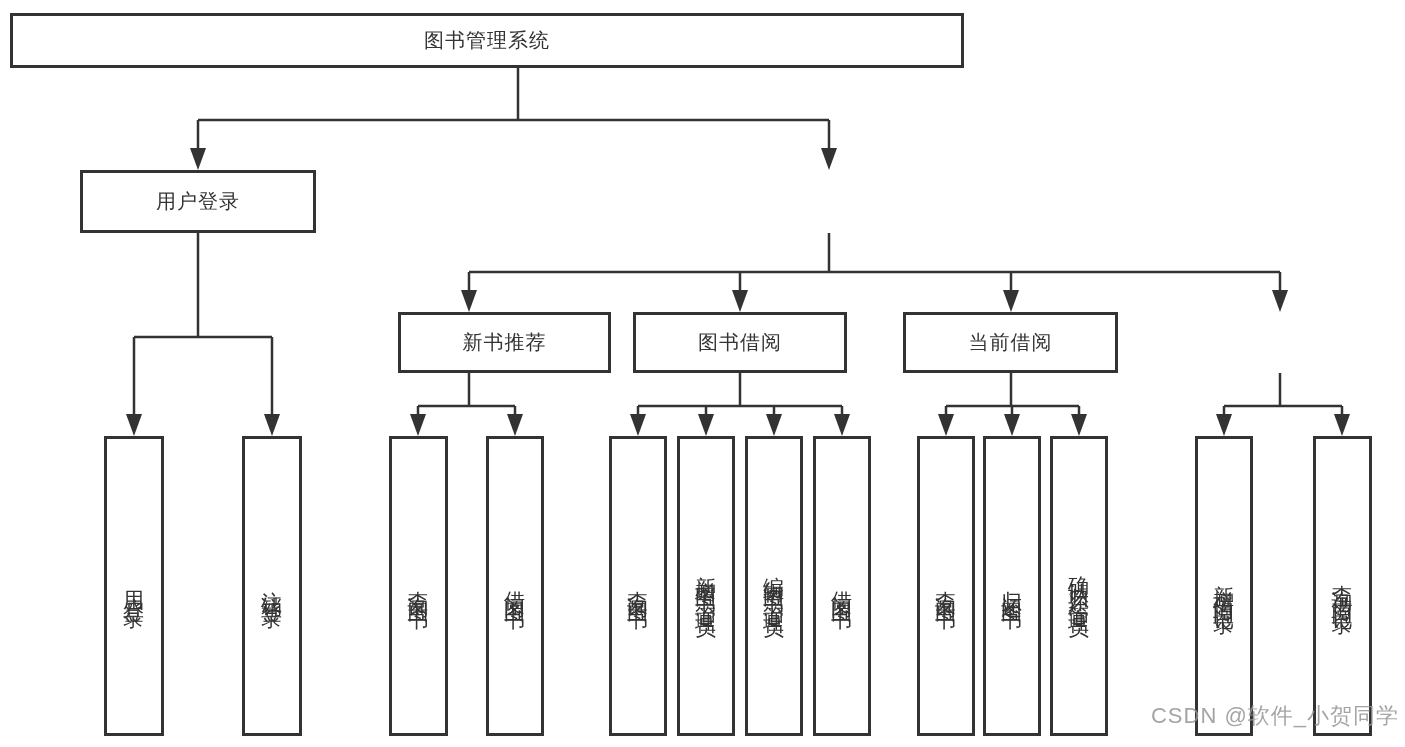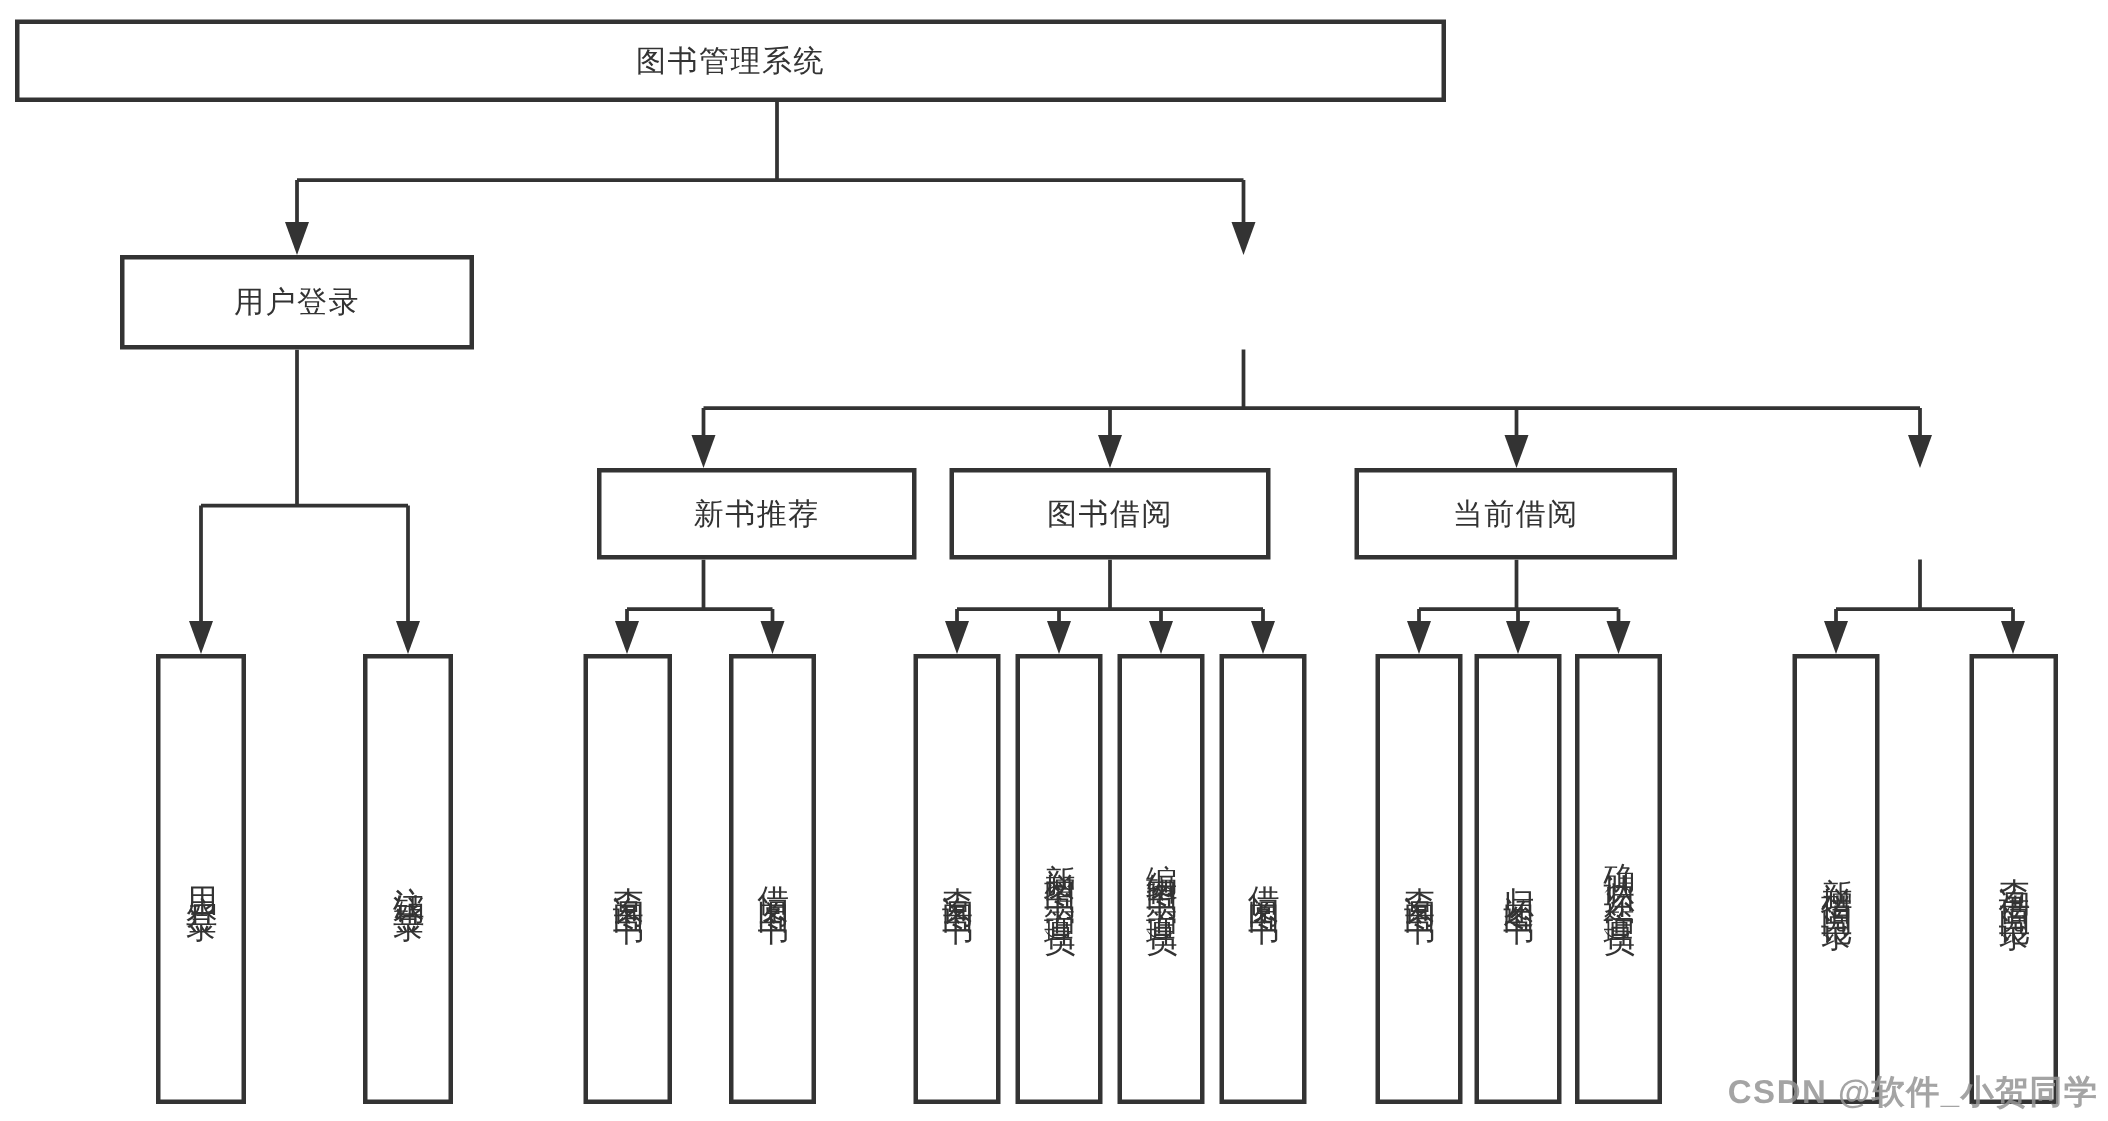--- a/index.html
+++ b/index.html
@@ -48,26 +48,25 @@
     justify-content: center;
     color: #333333;
     font-size: 21px;
     letter-spacing: 6px;
     line-height: 1;
     z-index: 1;
   }
   .watermark {
     position: absolute;
     right: 6px;
-    bottom: 4px;
+    bottom: 16px;
     font-size: 22px;
     color: rgba(148, 148, 148, 0.85);
     letter-spacing: 1px;
     z-index: 5;
-    font-weight: bold;
   }
 </style>
 </head>
 <body>
 
 <div id="canvas">
 
   <svg id="connectors" width="1405" height="747" viewBox="0 0 1405 747">
     <g stroke="#333333" stroke-width="2.5" fill="none">
 

